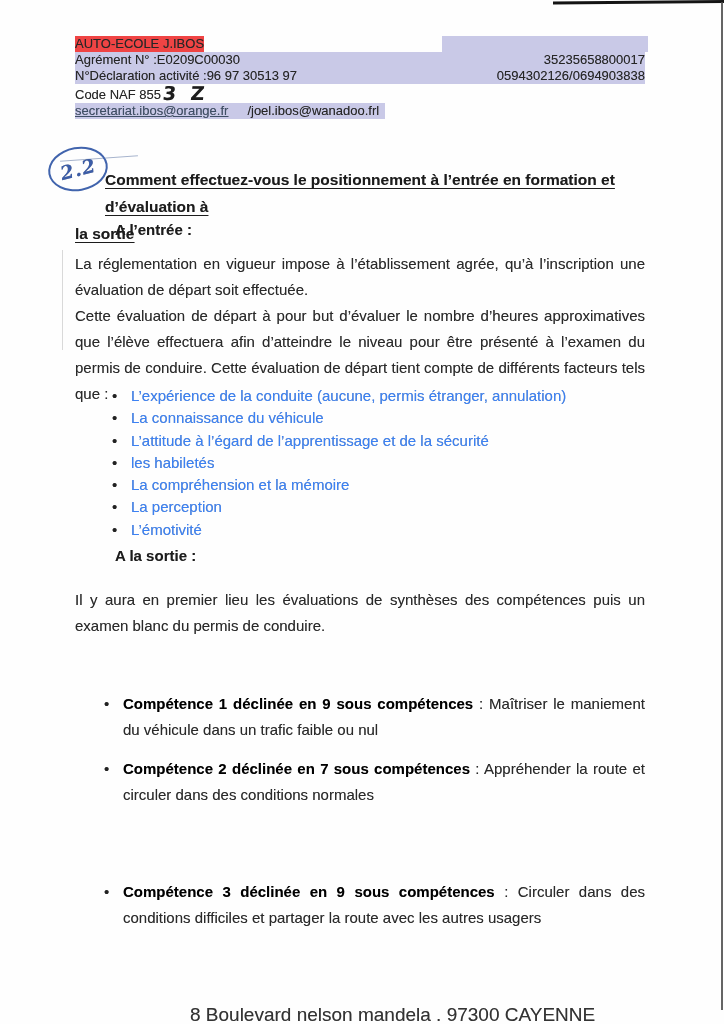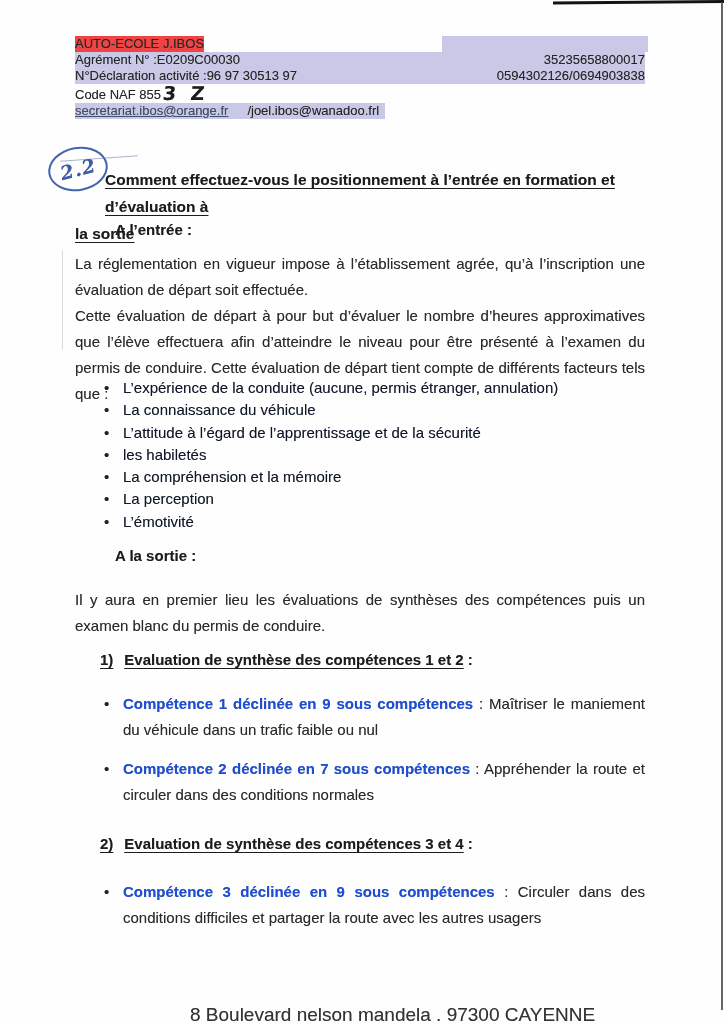--- a/index.html
+++ b/index.html
@@ -47,37 +47,37 @@
     text-decoration:underline; text-underline-offset:3px; }
   .title .l1 { padding-left:30px; display:block; }
   .title .l2 { display:block; }
   .sec-heading { position:absolute; left:75px; font-size:15px; font-weight:bold; color:#1c1c1c;margin-left:40px; }
 
   
   .para { position:absolute; left:75px; width:570px; font-size:15px;
     line-height:26px; text-align:justify; color:#2a2a2a; }
 
   
-  .blist { position:absolute; left:104px; width:540px; margin:0; padding:0; list-style:none;
-    font-size:15px; line-height:22.3px; color:#0f172a; }
+  .blist { position:absolute; left:104px; width:540px; margin:8px; padding:0; list-style:none;
+    font-size:15px; line-height:22.3px; color:#3b82f6; }
   .blist li { position:relative; padding-left:19px; }
   .blist li::before { content:"•"; position:absolute; left:0; top:0; color:#222; }
 
   
   .group-heading { position:absolute; left:100px; font-size:15px; font-weight:bold; color:#1c1c1c; }
   .group-heading .num { text-decoration:underline; text-underline-offset:3px; margin-right:11px; }
   .group-heading .gtitle { text-decoration:underline; text-underline-offset:3px; }
   .group-heading .gcolon { white-space:pre; }
 
   
   .clist { position:absolute; left:104px; width:541px; margin:0; padding:0; list-style:none;
     font-size:15px; line-height:26px; text-align:justify; color:#2a2a2a; }
   .clist li { position:relative; padding-left:19px; margin-bottom:13px; }
   .clist li::before { content:"•"; position:absolute; left:0; top:0; color:#222; }
-  .clist .b { font-weight:bold; color:#1d4ed8; }
+  .clist .b { font-weight:bold; color:#000000; }
   .clist .sep { white-space:pre; }
 
   
   .footer { position:absolute; top:1004px; left:190px; font-size:19px; color:#333; }
 
   
   .art-top-line { position:absolute; top:0; left:553px; width:171px; height:3px;
     background:#141414; transform:rotate(-0.5deg); transform-origin:right top; }
   .art-right-line { position:absolute; top:2px; right:1px; width:1.6px; height:1008px;
     background:#4a4a4a; opacity:0.85; }
@@ -139,32 +139,26 @@
     <li>L’attitude à l’égard de l’apprentissage et de la sécurité</li>
     <li>les habiletés</li>
     <li>La compréhension et la mémoire</li>
     <li>La perception</li>
     <li>L’émotivité</li>
   </ul>
 
   <div class="sec-heading" style="top:547px">A la sortie :</div>
   <div class="para" style="top:587px">Il y aura en premier lieu les évaluations de synthèses des compétences  puis un examen blanc du permis de conduire.</div>
 
-  <div class="group-heading" style="top:651px">
-    <span class="num">1)</span><span class="gtitle">Evaluation de synthèse des compétences 1 et 2</span><span class="gcolon"> :</span>
-  </div>
 
   <ul class="clist" style="top:691px">
     <li><span class="b">Compétence 1 déclinée en 9 sous compétences</span><span class="sep"> : </span><span>Maîtriser le maniement du véhicule dans un trafic faible ou nul</span></li>
     <li><span class="b">Compétence 2 déclinée en 7 sous compétences</span><span class="sep"> : </span><span>Appréhender la route et circuler dans des conditions normales</span></li>
   </ul>
 
-  <div class="group-heading" style="top:835px">
-    <span class="num">2)</span><span class="gtitle">Evaluation de synthèse des compétences 3 et 4</span><span class="gcolon"> :</span>
-  </div>
 
   <ul class="clist" style="top:879px">
     <li><span class="b">Compétence 3 déclinée en 9 sous compétences</span><span class="sep"> : </span><span>Circuler dans des conditions difficiles et partager la route avec les autres usagers</span></li>
   </ul>
 
   <div class="footer">8 Boulevard nelson mandela . 97300 CAYENNE</div>
 
 </div>
 
 </body></html>

